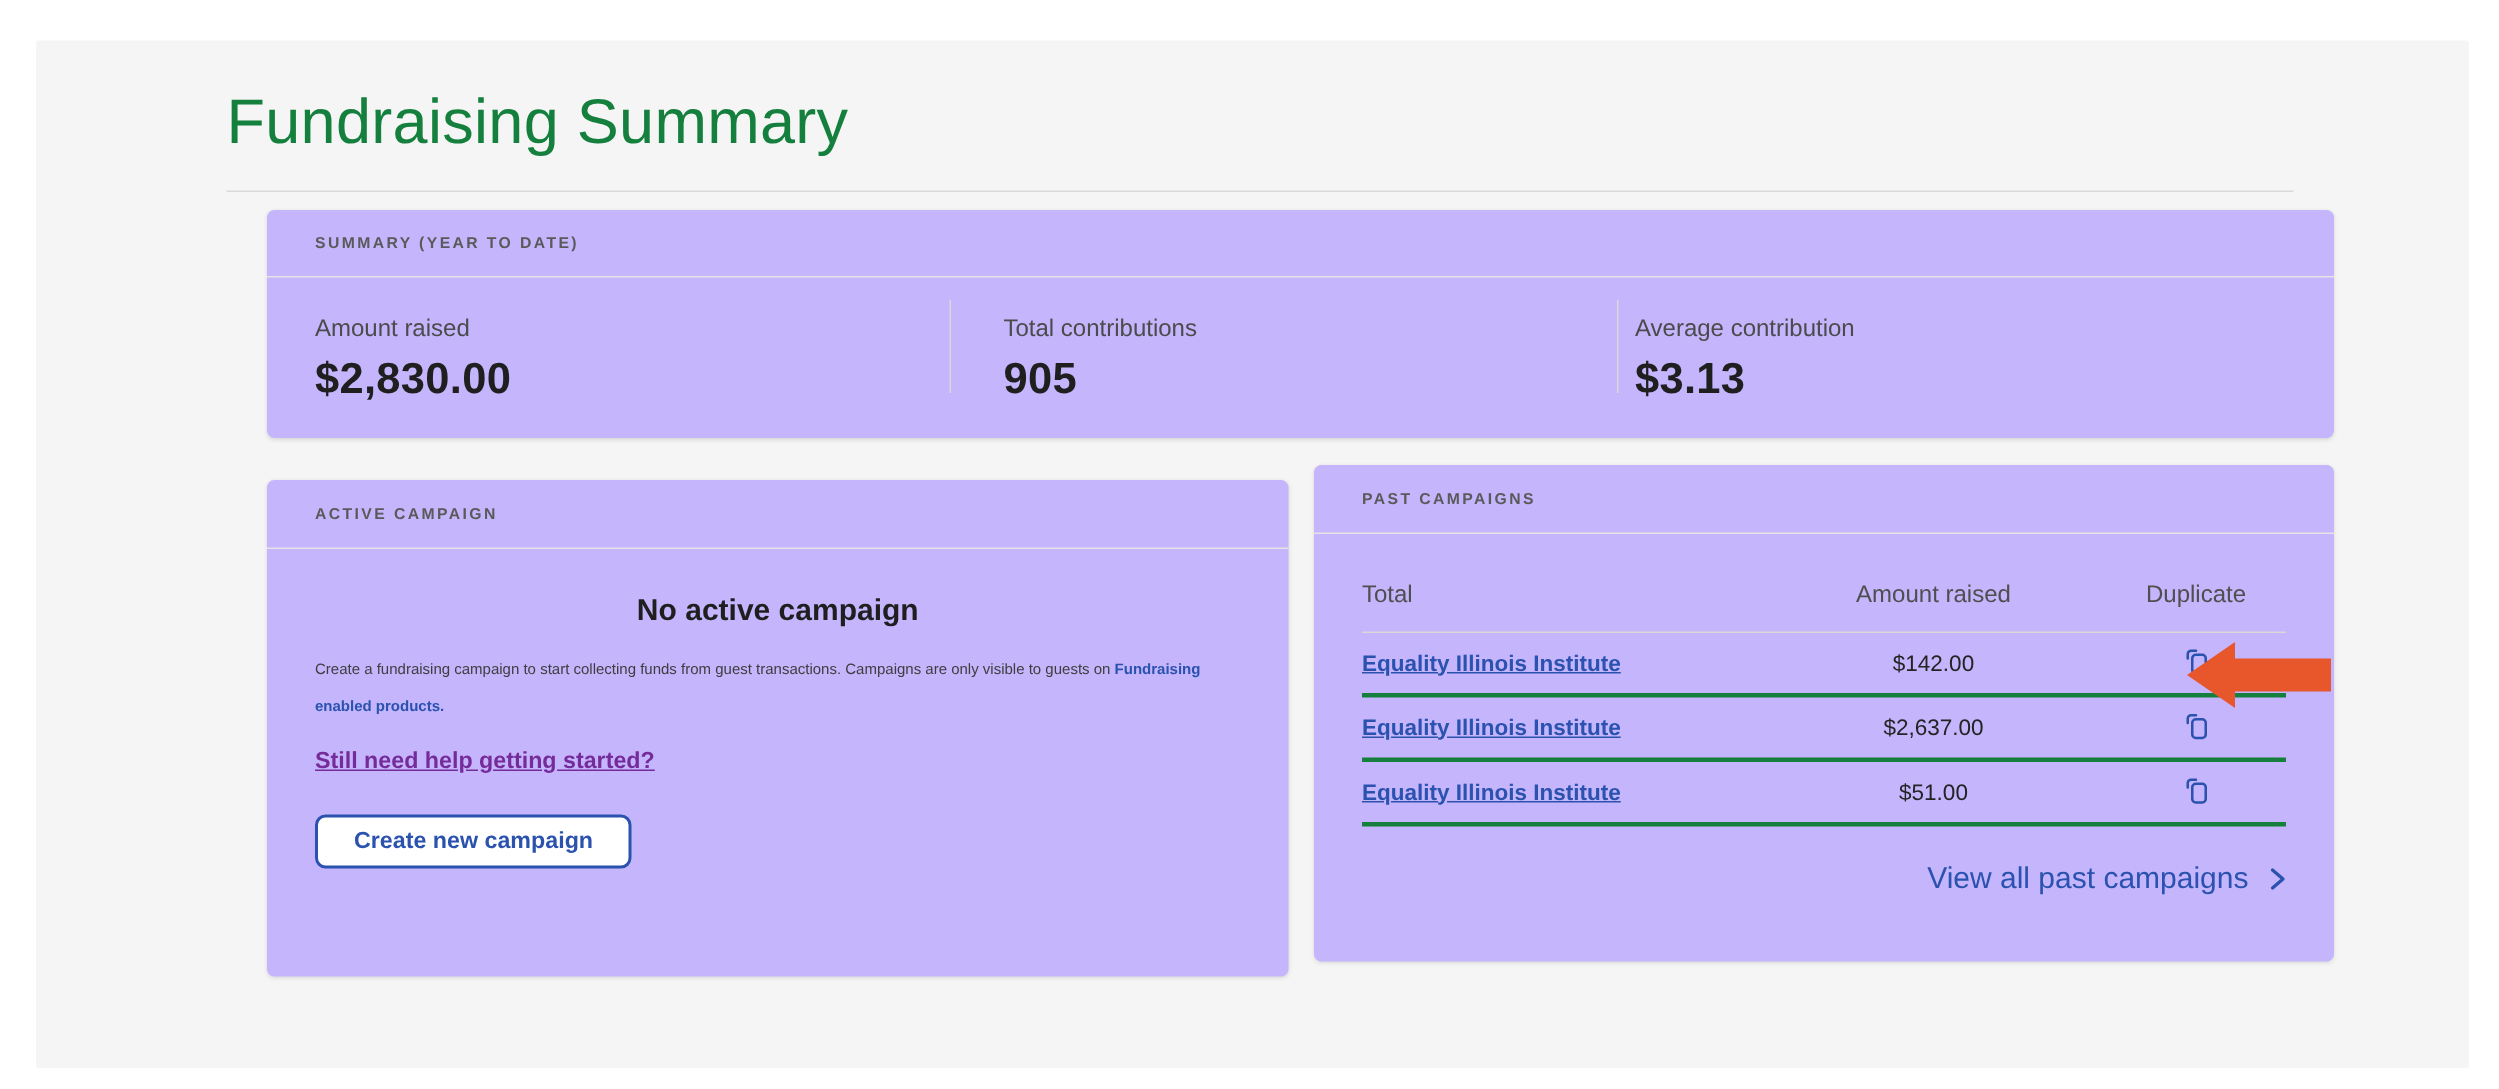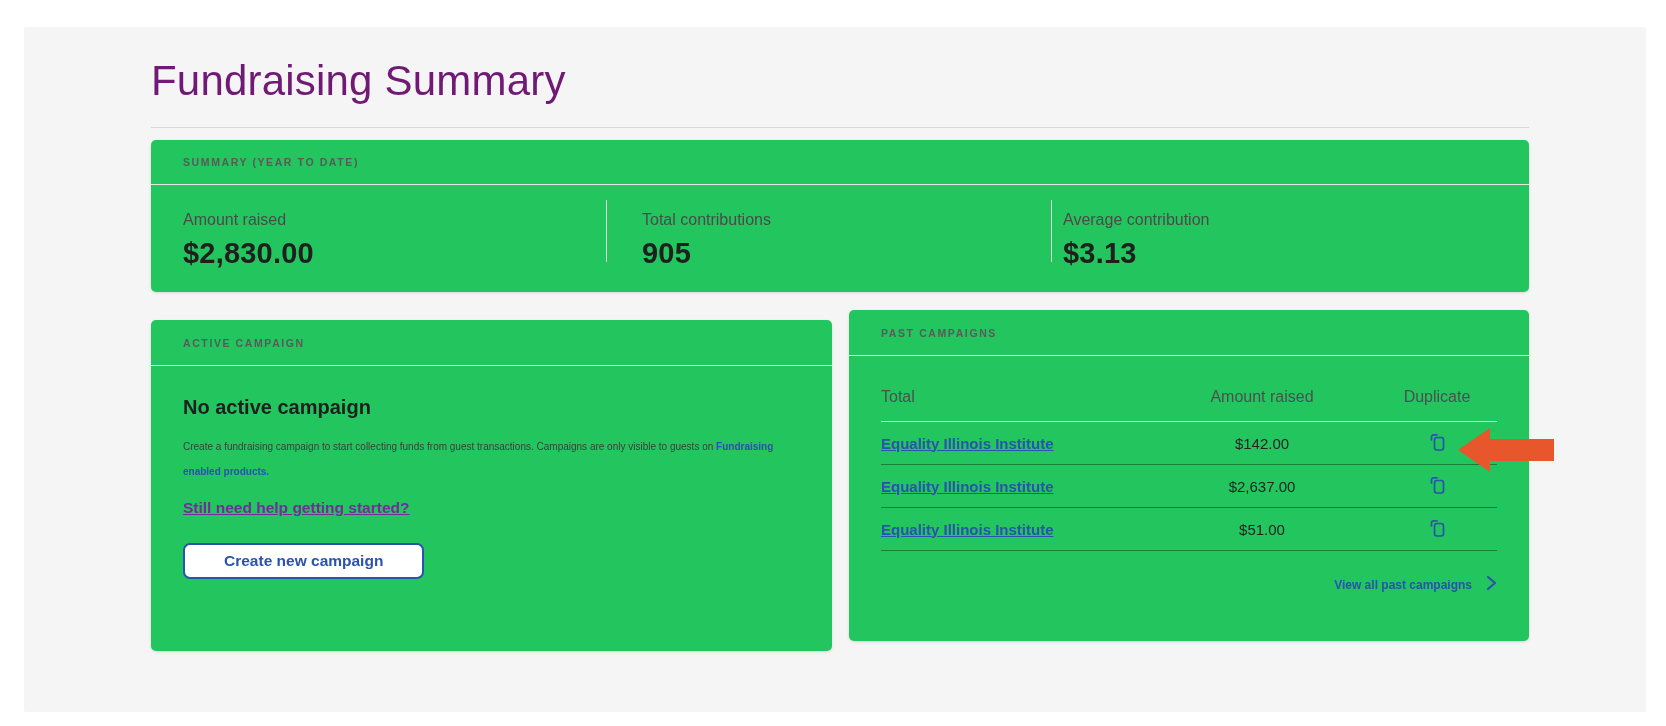--- a/index.html
+++ b/index.html
@@ -1,62 +1,62 @@
 <!DOCTYPE html>
 <html><head>
 <meta charset="utf-8">
 <style>
   * { margin:0; padding:0; box-sizing:border-box; }
   html,body { width:1666px; height:726px; background:#ffffff; font-family:"Liberation Sans", sans-serif; overflow:hidden; }
   .stage { position:relative; width:1666px; height:726px; }
   .panel { position:absolute; left:24px; top:27px; width:1622px; height:685px; background:#f5f5f6; border-radius:2px; }
 
-  .page-title { position:absolute; left:151px; top:57px; font-size:42px; font-weight:500; color:#701a75; letter-spacing:.2px; }
+  .page-title { position:absolute; left:151px; top:57px; font-size:42px; font-weight:500; color:#15803d; letter-spacing:.2px; }
   .title-rule { position:absolute; left:151px; top:127px; width:1378px; height:1px; background:#d9d9d9; }
 
-  .card { position:absolute; background:#22c55e; border-radius:5px; box-shadow:0 1px 3px rgba(0,0,0,.12); }
+  .card { position:absolute; background:#c4b5fd; border-radius:5px; box-shadow:0 1px 3px rgba(0,0,0,.12);margin-left:27px; }
   .card-header { height:46px; display:flex; align-items:center; padding:0 32px; border-bottom:1px solid #e4e4e4; }
   .card-header span { font-size:10.5px; font-weight:bold; letter-spacing:1.6px; color:#5a5a5a; }
 
   
   .summary-card { left:151px; top:140px; width:1378px; height:152px; }
   .summary-card .card-header { height:45px; }
   .stats { display:flex; height:106px; }
   .stat { position:relative; padding:26px 0 0 32px; }
   .stat:nth-child(1){ width:455px; }
   .stat:nth-child(2){ width:445px; padding-left:36px; }
   .stat:nth-child(3){ width:478px; padding-left:12px; }
   .stat + .stat::before { content:""; position:absolute; left:0; top:15px; width:1px; height:62px; background:#d9d9d9; }
   .stat-label { font-size:16px; color:#4b4b4b; }
   .stat-value { margin-top:8px; font-size:29px; font-weight:bold; color:#1f1f1f; letter-spacing:.2px; }
 
   
   .active-card { left:151px; top:320px; width:681px; height:331px; }
   .active-body { padding:30px 32px 0; }
-  .active-title { font-size:20px; font-weight:bold; color:#1f1f1f; }
+  .active-title { font-size:20px; font-weight:bold; color:#1f1f1f;text-align:center; }
   .active-desc { margin-top:16px; width:614px; font-size:10px; line-height:24.5px; color:#3e3e3e; }
   .inline-link { color:#2a52ae; font-weight:bold; text-decoration:none; cursor:pointer; }
   .help-link { display:inline-block; margin-top:15px; font-size:15.5px; font-weight:bold; color:#762b9b; text-decoration:underline; cursor:pointer; }
-  .create-btn { display:inline-block; margin-top:26px; padding:0 39px; height:36px; line-height:32px; background:#ffffff;
+  .create-btn { display:inline-block; margin-top:26px; padding:0 24px; height:36px; line-height:32px; background:#ffffff;
                 border:2px solid #2a52ae; border-radius:7px; color:#2a52ae; font-size:15.5px; font-weight:bold;
                 font-family:"Liberation Sans", sans-serif; cursor:pointer; }
 
   
   .past-card { left:849px; top:310px; width:680px; height:331px; }
   .table { margin:0 32px; }
   .trow { display:grid; grid-template-columns:1fr 230px 120px; align-items:center; }
   .thead { height:66px; padding-top:16px; border-bottom:1px solid #d8d8d8; }
   .th { font-size:16px; color:#4f4f4f; }
   .th.center, .td.center { text-align:center; justify-self:stretch; }
-  .tr { height:43px; border-bottom:1px solid #15803d; }
+  .tr { height:43px; border-bottom:3px solid #15803d; }
   .row-link { font-size:15px; font-weight:bold; color:#2a52ae; text-decoration:underline; cursor:pointer; }
   .amount { font-size:15px; color:#242424; }
   .copy-btn { background:none; border:none; cursor:pointer; display:inline-block; padding:2px 4px; }
   .table-footer { margin:24px 32px 0; text-align:right; }
-  .footer-link { font-size:12px; font-weight:bold; color:#2a52ae; text-decoration:none; cursor:pointer; }
+  .footer-link { font-size:20px; font-weight:normal; color:#2a52ae; text-decoration:none; cursor:pointer; }
   .chev { margin-left:14px; vertical-align:-2px; }
 
   
   .annot-arrow { position:absolute; left:1458px; top:428px; width:96px; height:44px; pointer-events:none; }
 </style>
 </head>
 <body>
 
 <div class="stage">
   <div class="panel"></div>

